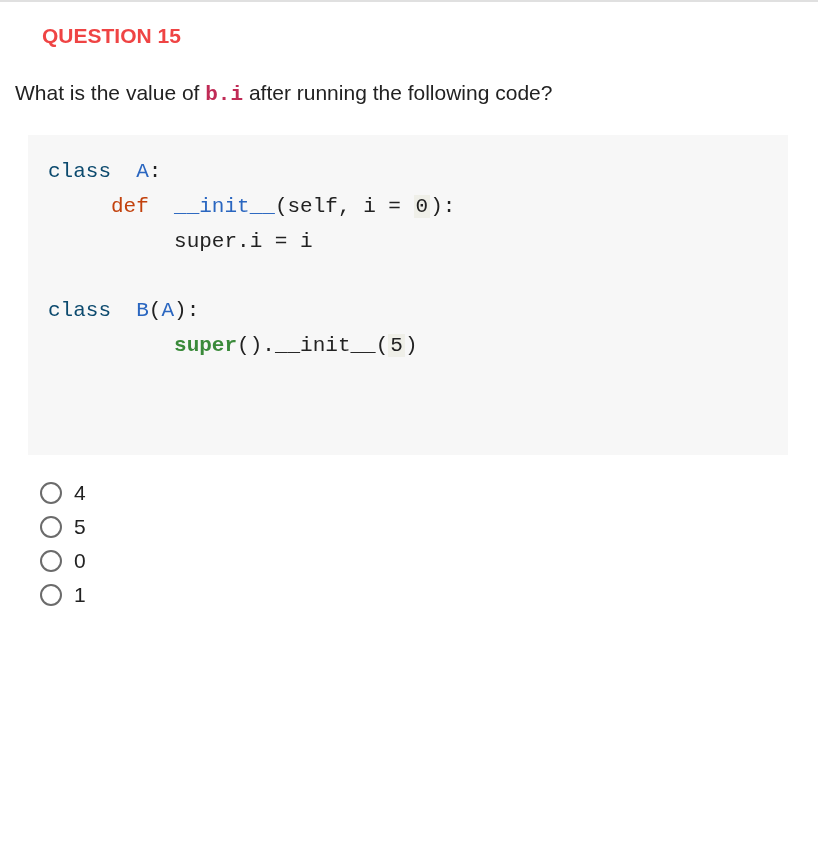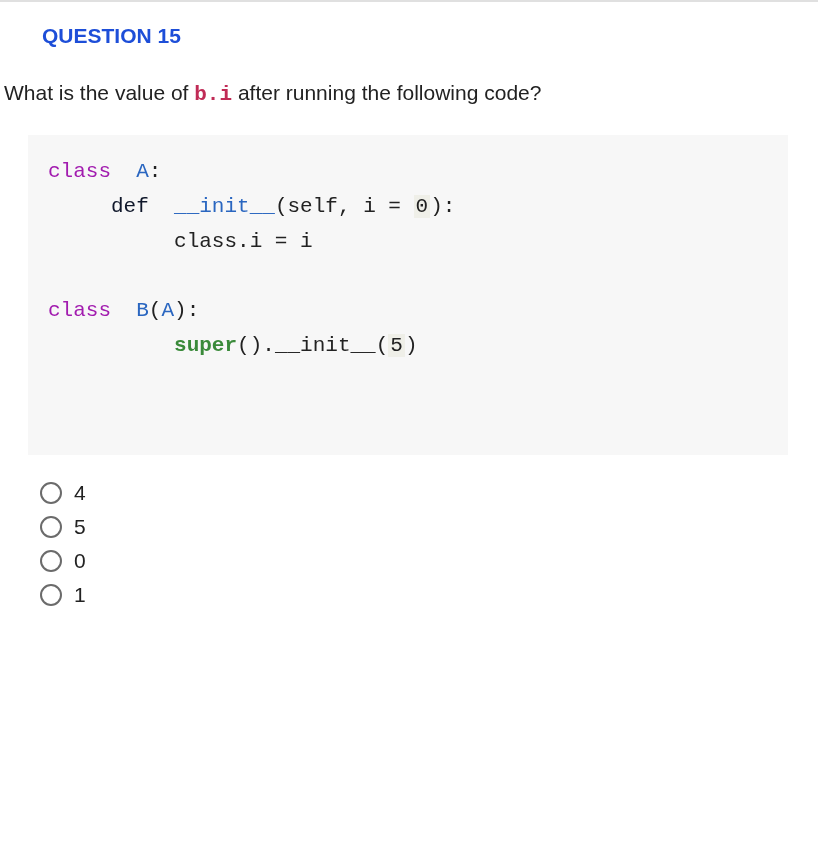--- a/index.html
+++ b/index.html
@@ -17,48 +17,49 @@
     }
     .top-border {
       height: 2px;
       background: #e0e0e0;
       width: 100%;
     }
     .question-header {
       padding: 22px 0 0 42px;
       font-weight: 700;
       font-size: 21px;
-      color: #1d4ed8;
+      color: #ef4444;
     }
     .question-text {
       font-size: 21px;
       color: #222;
       padding: 30px 16px 0 4px;
       line-height: 1.4;
+      margin-left: 11px;
     }
     .inline-code {
       font-family: "Menlo", "Consolas", "Courier New", monospace;
       font-size: 21px;
       color: #c02b56;
       font-weight: 600;
     }
     .code-block {
       background: #f7f7f7;
       margin: 26px 0 0 28px;
       padding: 20px 20px 22px 20px;
       font-family: "Menlo", "Consolas", "Courier New", monospace;
       font-size: 21px;
       line-height: 1.65;
       width: 760px;
     }
     .code-line {
       white-space: pre;
     }
-    .kw-class { color: #a21caf; font-family: Liberation Mono, monospace; }
-    .kw-def { color: #0f172a; }
+    .kw-class { color: #0c4a6e; font-family: Liberation Mono, monospace; }
+    .kw-def { color: #c2410c; }
     .cls-name { color: #2a66c0; }
     .fn-name { color: #2a66c0; }
     .super-call { color: #3a8a3a; font-weight: bold; }
     .mono-black { color: #222; }
     .num-lit { color: #222; background: #efefe8; padding: 0 2px; }
     .op { color: #222; }
     .options {
       margin: 26px 0 0 40px;
     }
     .option-row {
@@ -89,21 +90,21 @@
 
 <div class="question-header">QUESTION 15</div>
 
 <div class="question-text">
   <span>What is the value of </span><span class="inline-code">b.i</span><span> after running the following code?</span>
 </div>
 
 <div class="code-block">
   <div class="code-line"><span class="kw-class">class</span><span class="mono-black">  </span><span class="cls-name">A</span><span class="mono-black">:</span></div>
   <div class="code-line"><span class="mono-black">     </span><span class="kw-def">def</span><span class="mono-black">  </span><span class="fn-name">__init__</span><span class="mono-black">(</span><span class="mono-black">self</span><span class="mono-black">, </span><span class="mono-black">i</span><span class="op"> = </span><span class="num-lit">0</span><span class="mono-black">):</span></div>
-  <div class="code-line"><span class="mono-black">          </span><span class="mono-black">class.i = i</span></div>
+  <div class="code-line"><span class="mono-black">          </span><span class="mono-black">super.i = i</span></div>
   <div class="blank-line"></div>
   <div class="code-line"><span class="kw-class">class</span><span class="mono-black">  </span><span class="cls-name">B</span><span class="mono-black">(</span><span class="cls-name">A</span><span class="mono-black">):</span></div>
   <div class="code-line"><span class="mono-black">          </span><span class="super-call">super</span><span class="mono-black">()</span><span class="mono-black">.</span><span class="mono-black">__init__</span><span class="mono-black">(</span><span class="num-lit">5</span><span class="mono-black">)</span></div>
   <div class="code-line"><span class="mono-black">          </span></div>
   <div class="blank-line"></div>
 </div>
 
 <div class="options">
   <div class="option-row">
     <div class="radio"></div>

